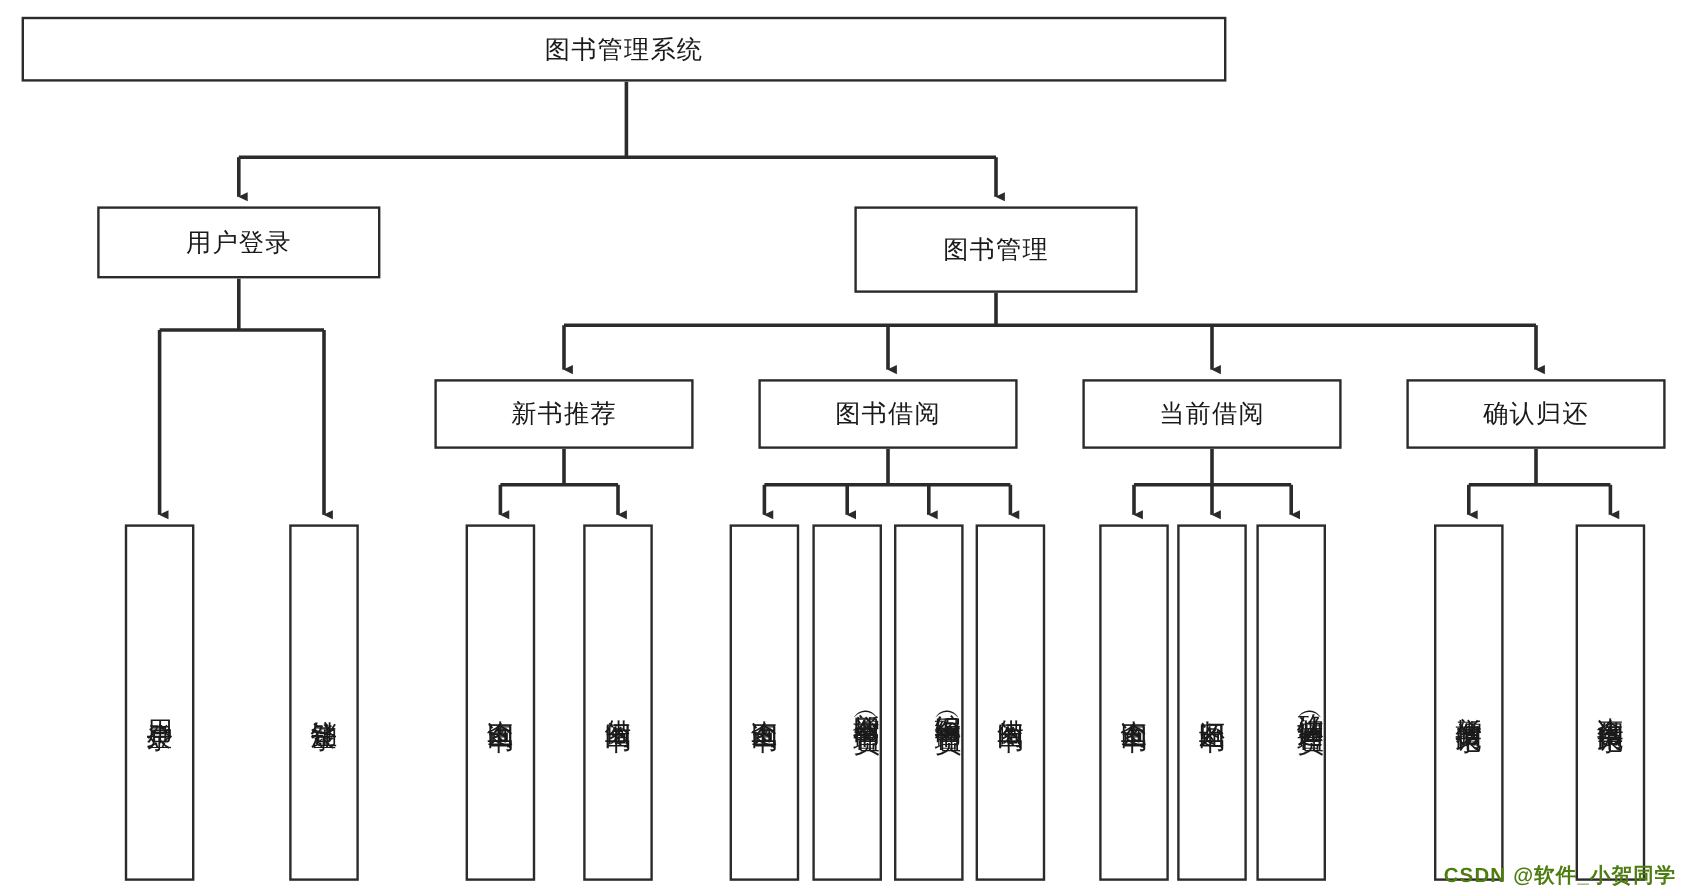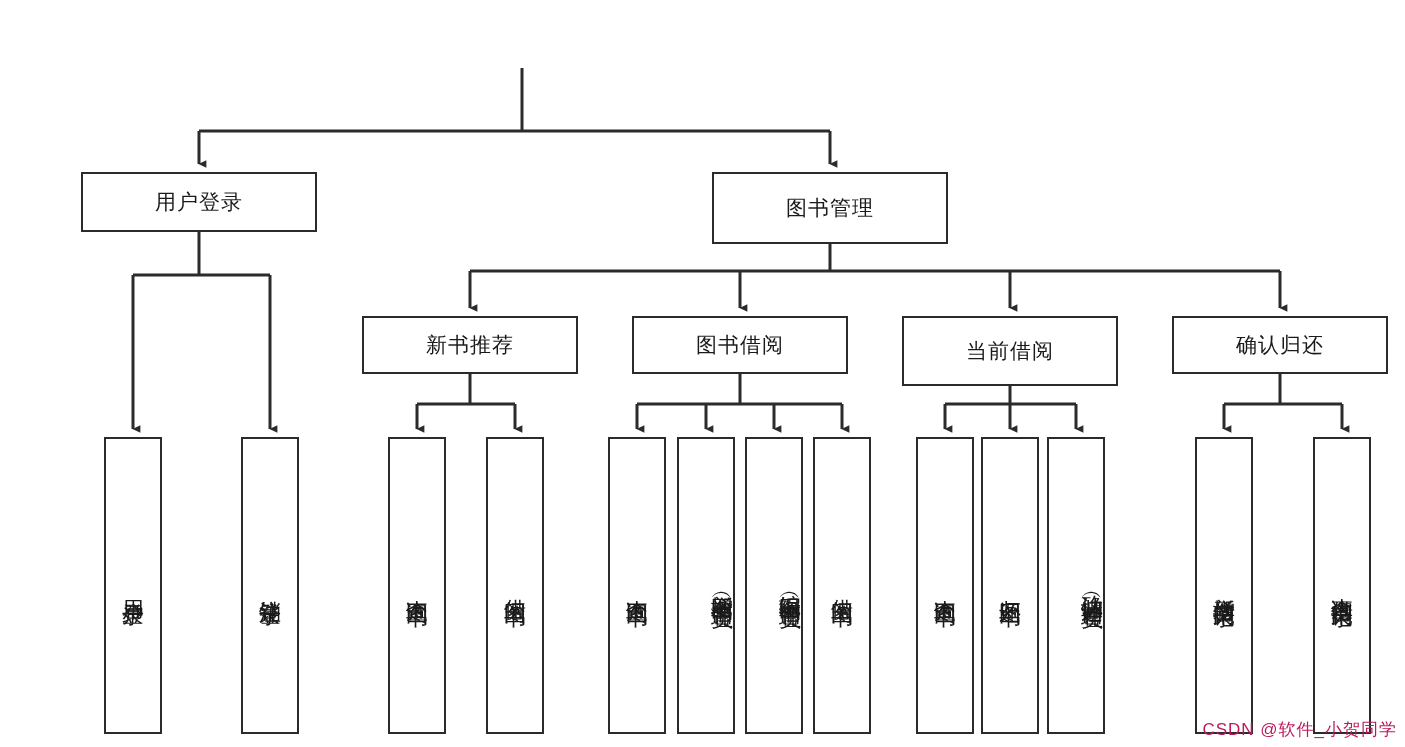--- a/index.html
+++ b/index.html
@@ -37,24 +37,25 @@
   }
   .node-box.vertical.align-top{
     align-items:flex-start;
     justify-content:center;
   }
   .watermark{
     position:absolute;
     right:8px;
     bottom:6px;
     font-size:17px;
-    color:#be185d;
+    color:#4d7c0f;
     letter-spacing:1px;
     white-space:nowrap;
     user-select:none;
+    font-weight:bold;
   }
 </style>
 </head>
 <body>
 
 <div id="diagram-root">
 
   <svg id="tree-svg" viewBox="0 0 1405 747" xmlns="http://www.w3.org/2000/svg">
     <defs>
       <marker id="arrowhead" markerWidth="9" markerHeight="9" refX="4.2" refY="7.6" orient="auto" markerUnits="userSpaceOnUse">
@@ -100,27 +101,28 @@
       <path d="M1010,404 L1010,429" marker-end="url(#arrowhead)"></path>
       <path d="M1076,404 L1076,429" marker-end="url(#arrowhead)"></path>
 
       <path d="M1280,374 L1280,404"></path>
       <path d="M1224,404 L1342,404"></path>
       <path d="M1224,404 L1224,429" marker-end="url(#arrowhead)"></path>
       <path d="M1342,404 L1342,429" marker-end="url(#arrowhead)"></path>
     </g>
   </svg>
 
+  <div class="node-box horizontal" style="left:18px;top:14px;width:1004px;height:54px;">图书管理系统</div>
 
   <div class="node-box horizontal" style="left:81px;top:172px;width:236px;height:60px;">用户登录</div>
   <div class="node-box horizontal" style="left:712px;top:172px;width:236px;height:72px;">图书管理</div>
 
   <div class="node-box horizontal" style="left:632px;top:316px;width:216px;height:58px;">图书借阅</div>
   <div class="node-box horizontal" style="left:362px;top:316px;width:216px;height:58px;">新书推荐</div>
-  <div class="node-box horizontal" style="left:902px;top:316px;width:216px;height:70px;">当前借阅</div>
+  <div class="node-box horizontal" style="left:902px;top:316px;width:216px;height:58px;">当前借阅</div>
   <div class="node-box horizontal" style="left:1172px;top:316px;width:216px;height:58px;">确认归还</div>
 
   <div class="node-box vertical" style="left:104px;top:437px;width:58px;height:297px;">用户登录</div>
   <div class="node-box vertical" style="left:241px;top:437px;width:58px;height:297px;">注销登录</div>
 
   <div class="node-box vertical" style="left:388px;top:437px;width:58px;height:297px;">查询图书</div>
   <div class="node-box vertical" style="left:486px;top:437px;width:58px;height:297px;">借阅图书</div>
 
   <div class="node-box vertical" style="left:608px;top:437px;width:58px;height:297px;">查询图书</div>
   <div class="node-box vertical align-top" style="left:677px;top:437px;width:58px;height:297px;">新增图书（管理员）</div>

